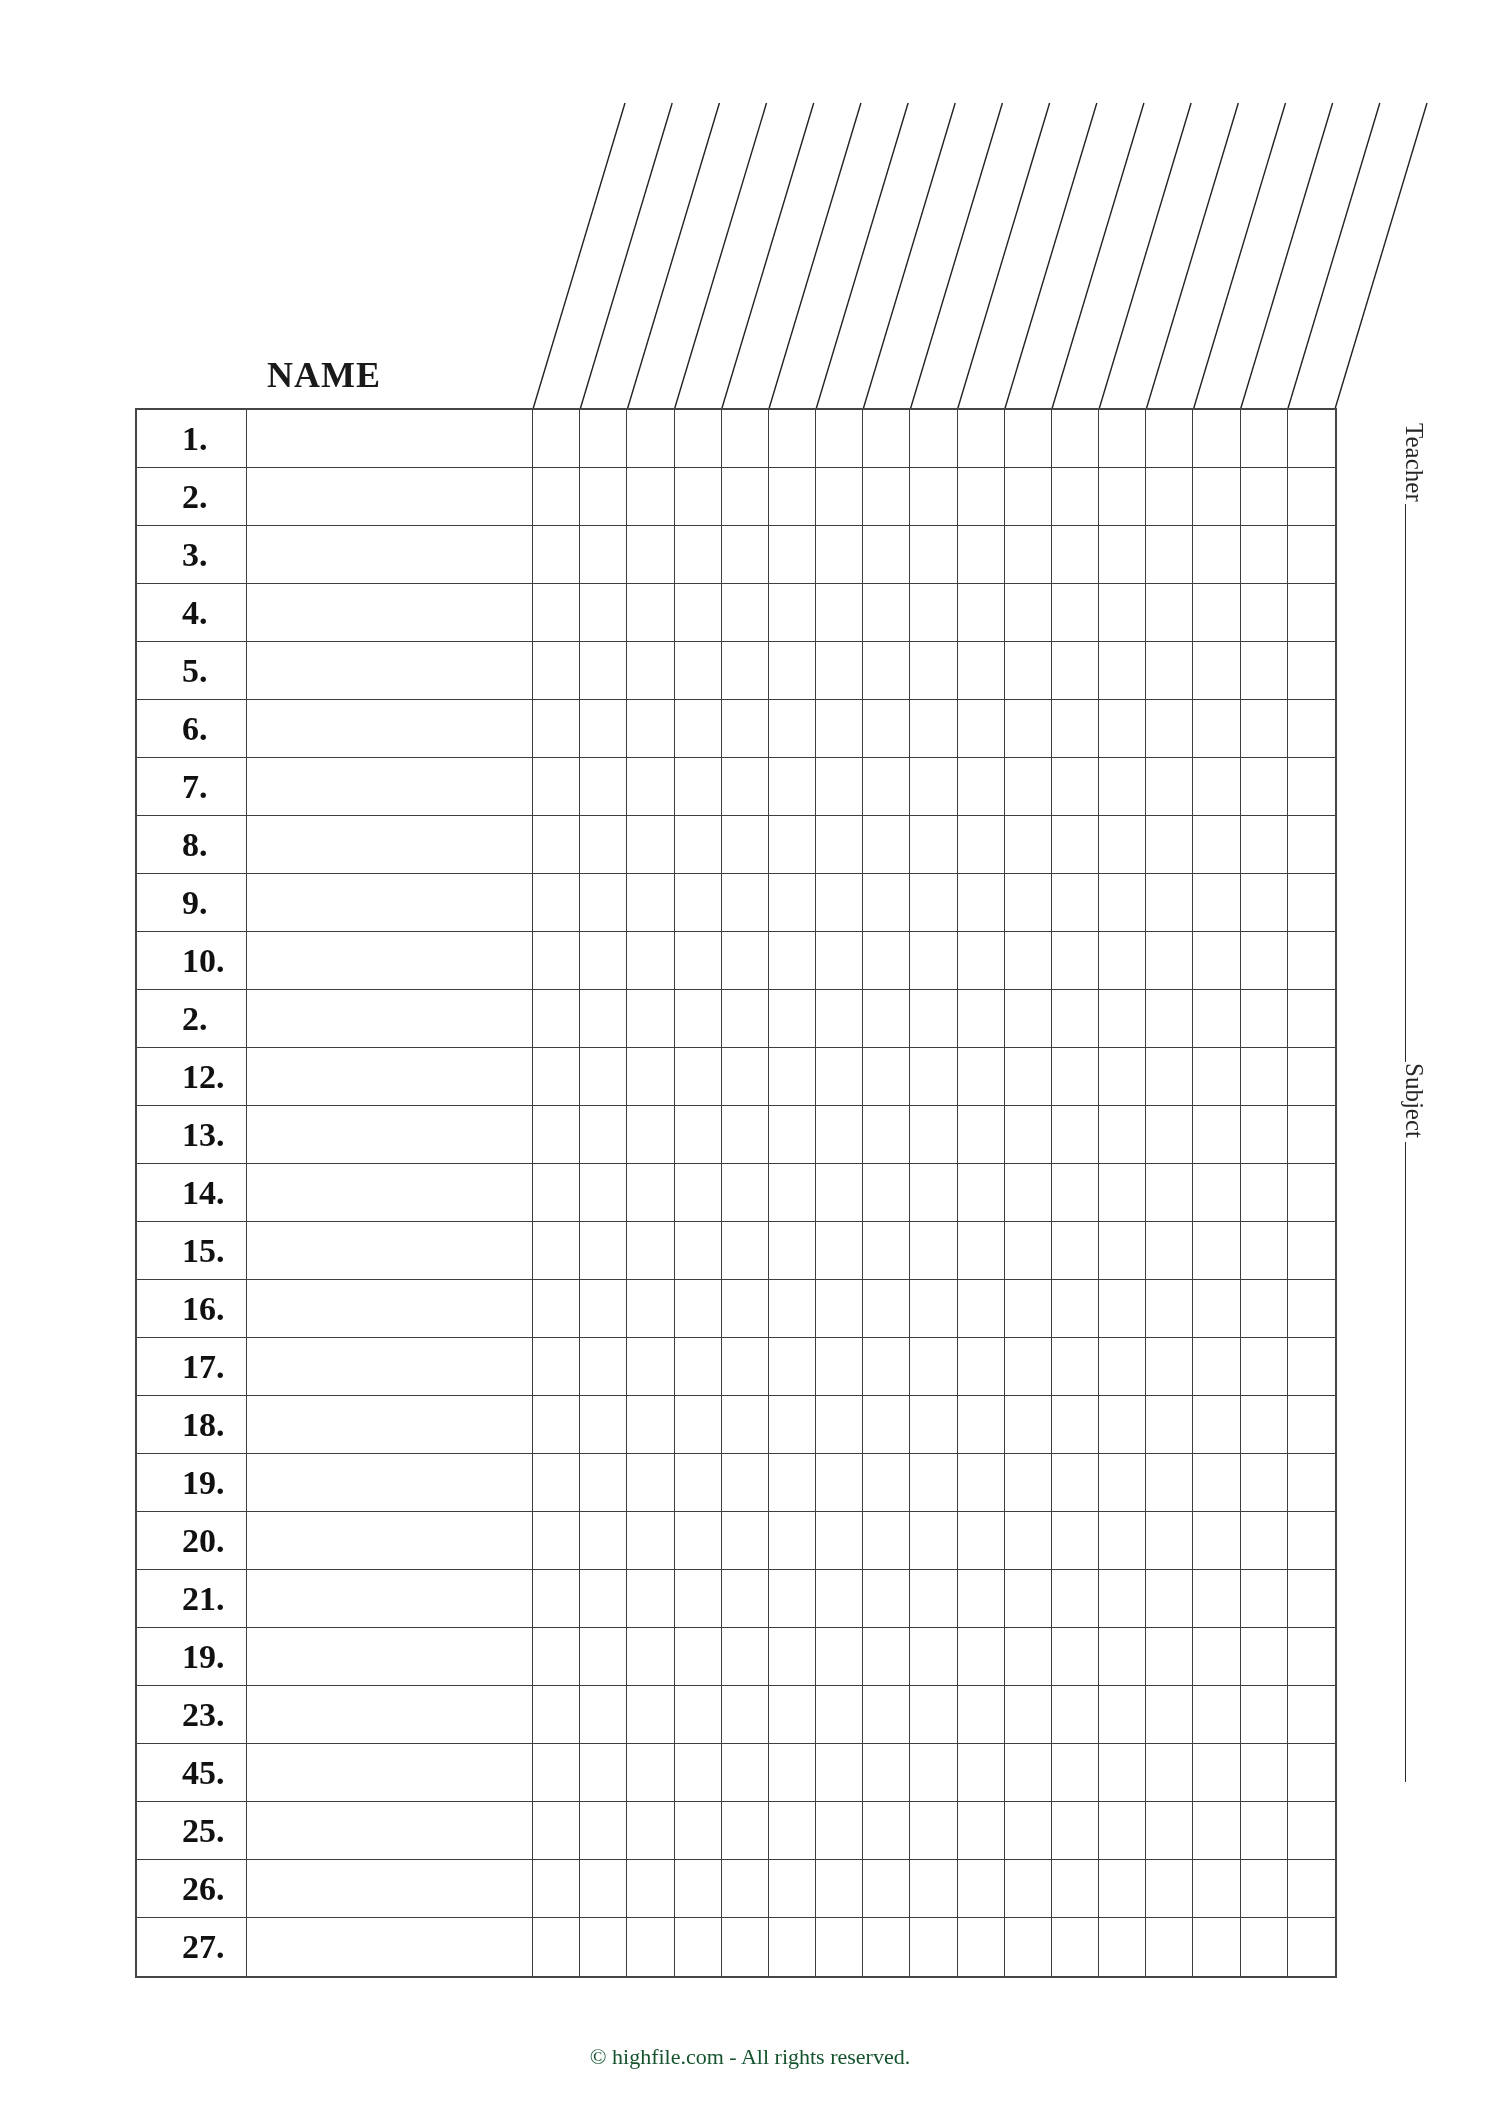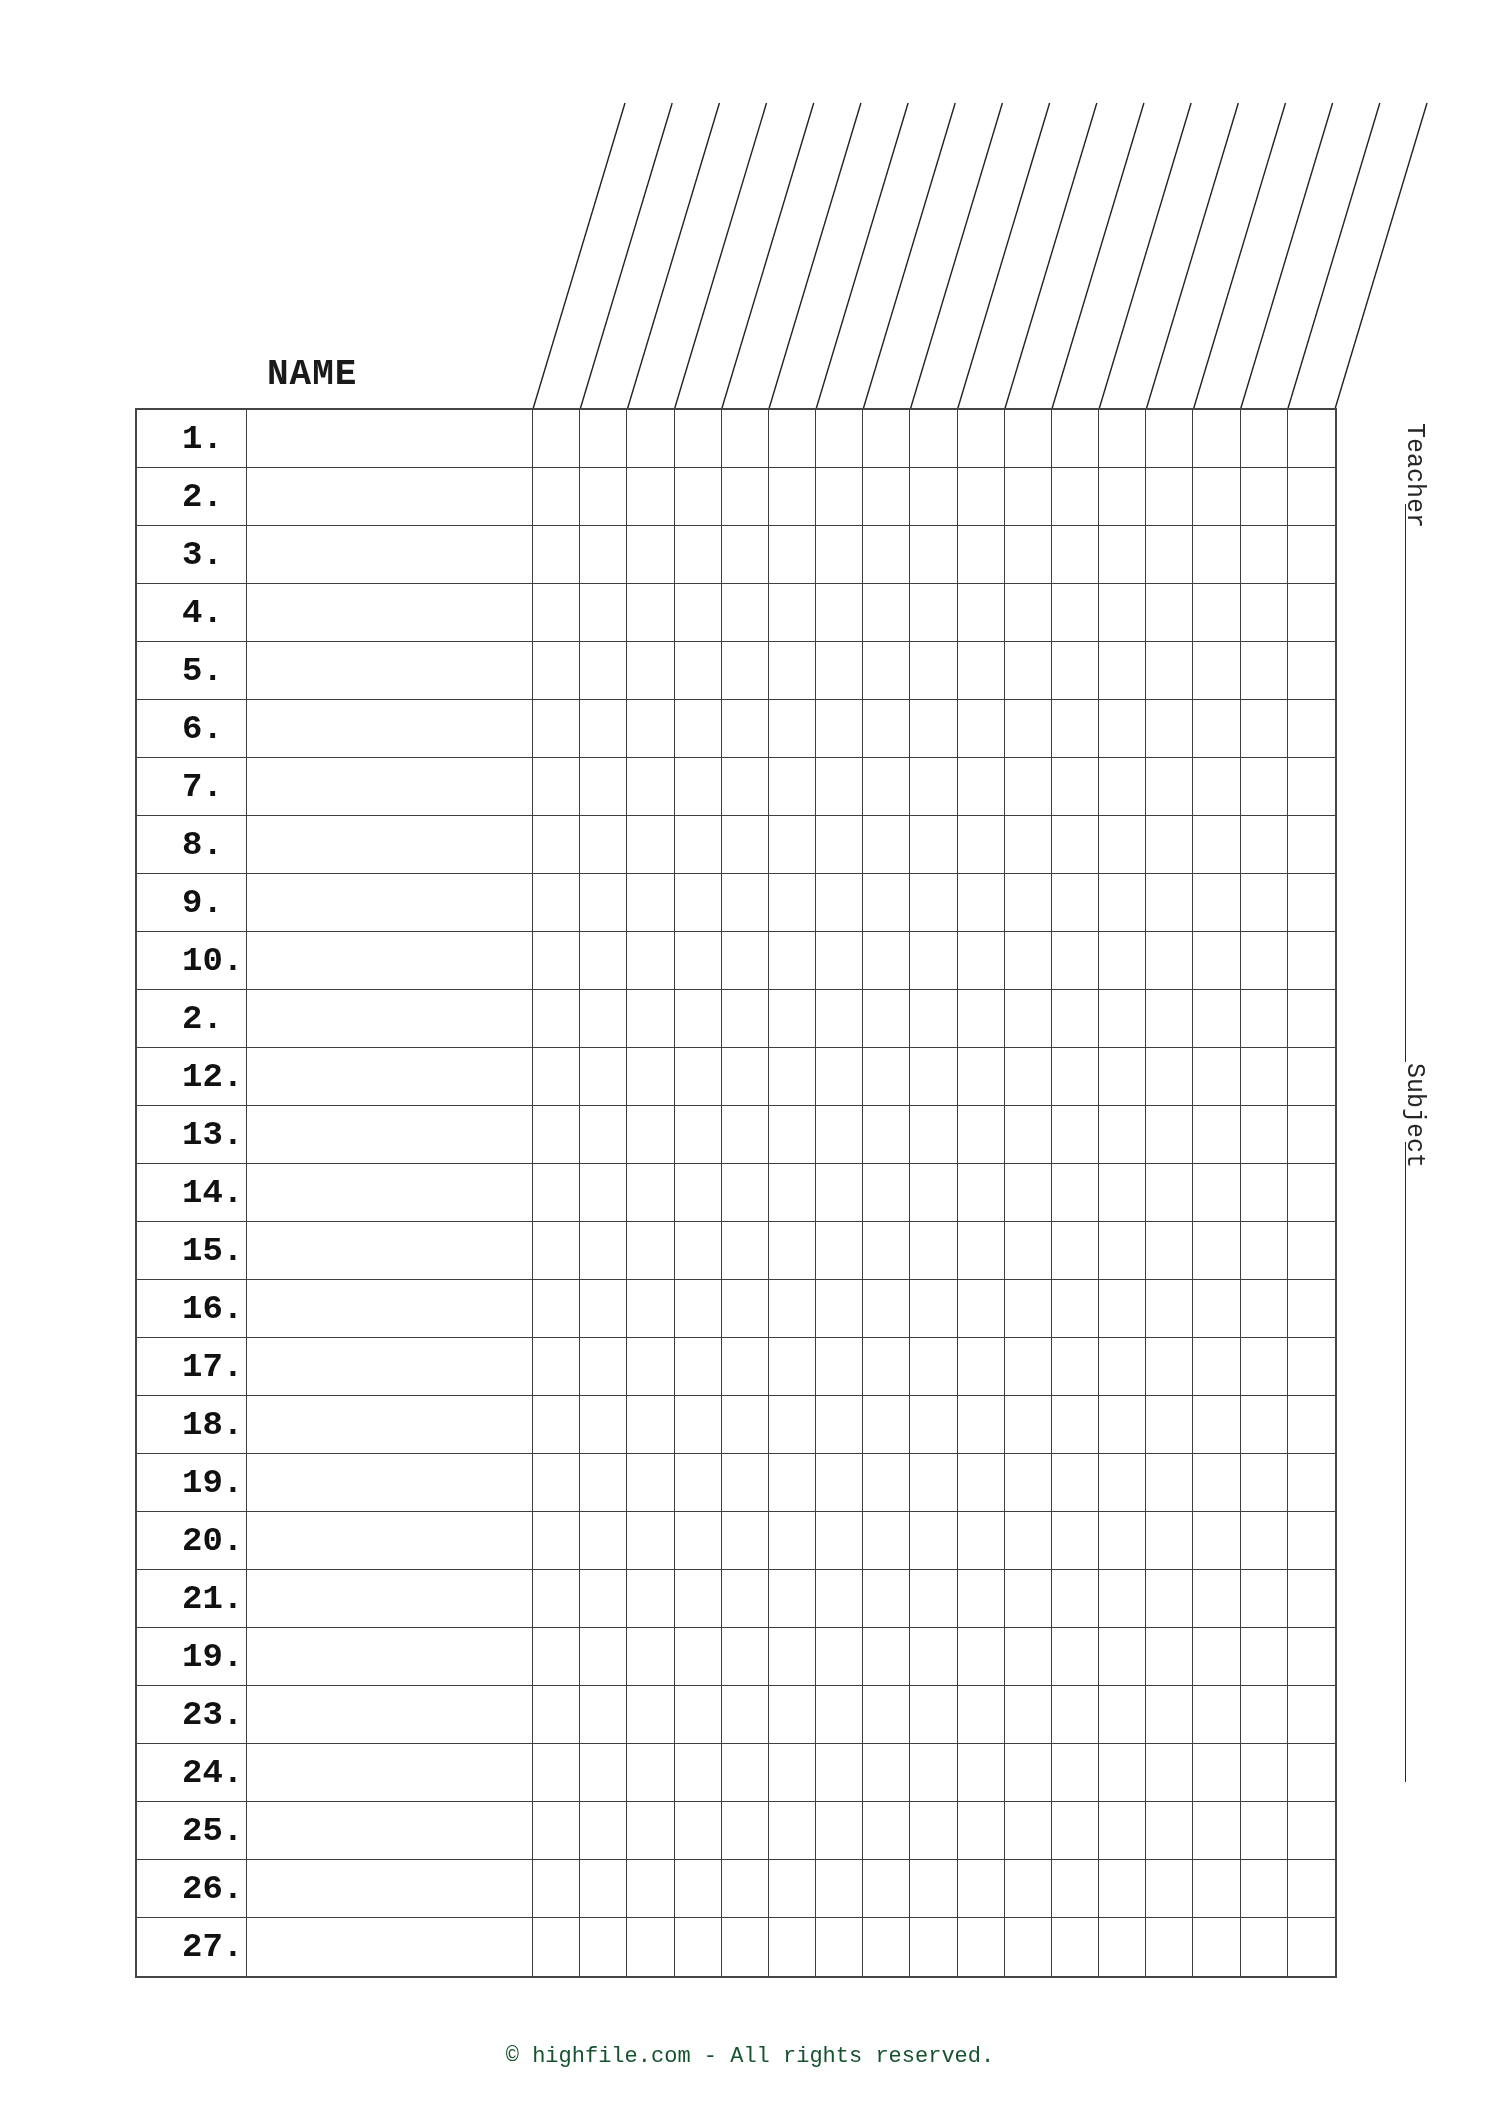--- a/index.html
+++ b/index.html
@@ -2,21 +2,21 @@
 <html><head>
 <meta charset="utf-8">
 <style>
   html, body { margin: 0; padding: 0; background: #ffffff; }
 
   .page {
     position: relative;
     width: 1500px;
     height: 2123px;
     background: #ffffff;
-    font-family: Liberation Mono, monospace;
+    font-family: Liberation Serif, serif;
     overflow: hidden;
   }
 
   
   .name-label {
     position: absolute;
     left: 267px;
     top: 354px;
     font-size: 36px;
     font-weight: bold;
@@ -556,21 +556,21 @@
       <div class="cell assign"></div>
       <div class="cell assign"></div>
       <div class="cell assign"></div>
       <div class="cell assign"></div>
       <div class="cell assign"></div>
       <div class="cell assign"></div>
       <div class="cell assign"></div>
       <div class="cell assign"></div>
       <div class="cell assign"></div>
       <div class="cell assign last-col"></div>
-      <div class="cell num">24.</div>
+      <div class="cell num">45.</div>
       <div class="cell name"></div>
       <div class="cell assign"></div>
       <div class="cell assign"></div>
       <div class="cell assign"></div>
       <div class="cell assign"></div>
       <div class="cell assign"></div>
       <div class="cell assign"></div>
       <div class="cell assign"></div>
       <div class="cell assign"></div>
       <div class="cell assign"></div>

